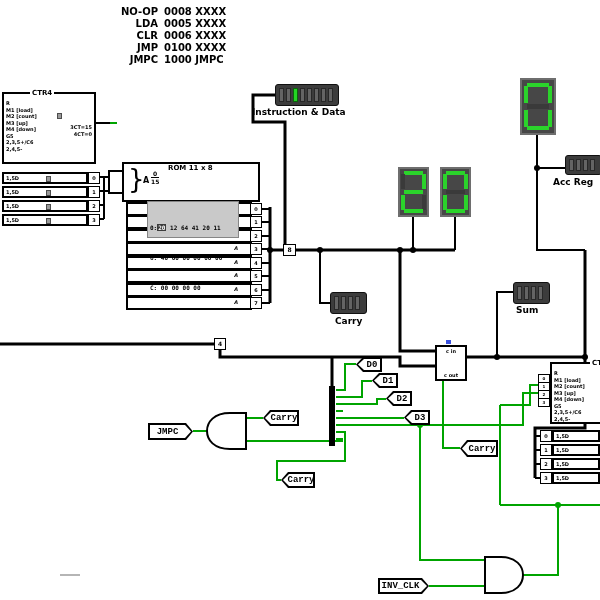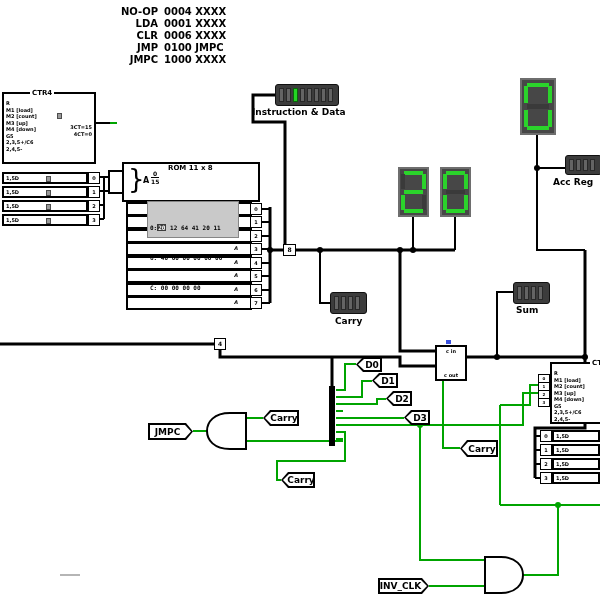--- a/index.html
+++ b/index.html
@@ -29,21 +29,21 @@
   .sseg i{position:absolute;background:#3a3a3a;}
   .sseg i.on{background:#2bd32b;}
   .sseg .s-a{left:15%;top:5%;width:70%;height:9%;}
   .sseg .s-g{left:15%;top:45.5%;width:70%;height:9%;}
   .sseg .s-d{left:15%;bottom:5%;width:70%;height:9%;}
   .sseg .s-f{left:5%;top:11%;width:14%;height:33%;}
   .sseg .s-b{right:5%;top:11%;width:14%;height:33%;}
   .sseg .s-e{left:5%;bottom:11%;width:14%;height:33%;}
   .sseg .s-c{right:5%;bottom:11%;width:14%;height:33%;}
   
-  .tag{position:absolute;}
+  .tag{position:absolute;font-family:Liberation Mono, monospace;}
   .tag .bg,.tag .fg{position:absolute;}
   .tag .bg{inset:0;background:#000;}
   .tag .fg{inset:2px;background:#fff;}
   .tag .txt{position:absolute;inset:0;display:flex;align-items:center;justify-content:center;
             font-size:9px;font-weight:bold;}
   .tag.pl .bg{clip-path:polygon(0 50%,7px 0,100% 0,100% 100%,7px 100%);}
   .tag.pl .fg{clip-path:polygon(0 50%,6px 0,100% 0,100% 100%,6px 100%);}
   .tag.pl .txt{padding-left:6px;}
   .tag.pr .bg{clip-path:polygon(0 0,calc(100% - 7px) 0,100% 50%,calc(100% - 7px) 100%,0 100%);}
   .tag.pr .fg{clip-path:polygon(0 0,calc(100% - 6px) 0,100% 50%,calc(100% - 6px) 100%,0 100%);}
@@ -142,37 +142,37 @@
     </g>
 
     <path d="M246,413 L230,413 C214,413 207,422 207,431 C207,440 214,449 230,449 L246,449 Z" fill="#fff" stroke="#000" stroke-width="2"></path>
 
     <path d="M485,557 L501,557 C516,557 523,566 523,575 C523,584 516,593 501,593 L485,593 Z" fill="#fff" stroke="#000" stroke-width="2"></path>
   </svg>
 
   <div class="itable" style="left:118px;top:6px;">
     <div class="row">
         <span class="m">NO-OP</span>
-        <span>0004 XXXX</span>
+        <span>0008 XXXX</span>
       </div>
     <div class="row">
         <span class="m">LDA</span>
-        <span>0001 XXXX</span>
+        <span>0005 XXXX</span>
       </div>
     <div class="row">
         <span class="m">CLR</span>
         <span>0006 XXXX</span>
       </div>
     <div class="row">
         <span class="m">JMP</span>
-        <span>0100 JMPC</span>
+        <span>0100 XXXX</span>
       </div>
     <div class="row">
         <span class="m">JMPC</span>
-        <span>1000 XXXX</span>
+        <span>1000 JMPC</span>
       </div>
   </div>
 
   <div class="comp" style="left:2px;top:92px;width:94px;height:72px;">
     <span class="ctitle" style="left:26px;top:-5px;">CTR4</span>
     <div class="pinlist" style="left:2px;top:6px;">
       <div>R</div>
       <div>M1 [load]</div>
       <div>M2 [count]</div>
       <div>M3 [up]</div>

